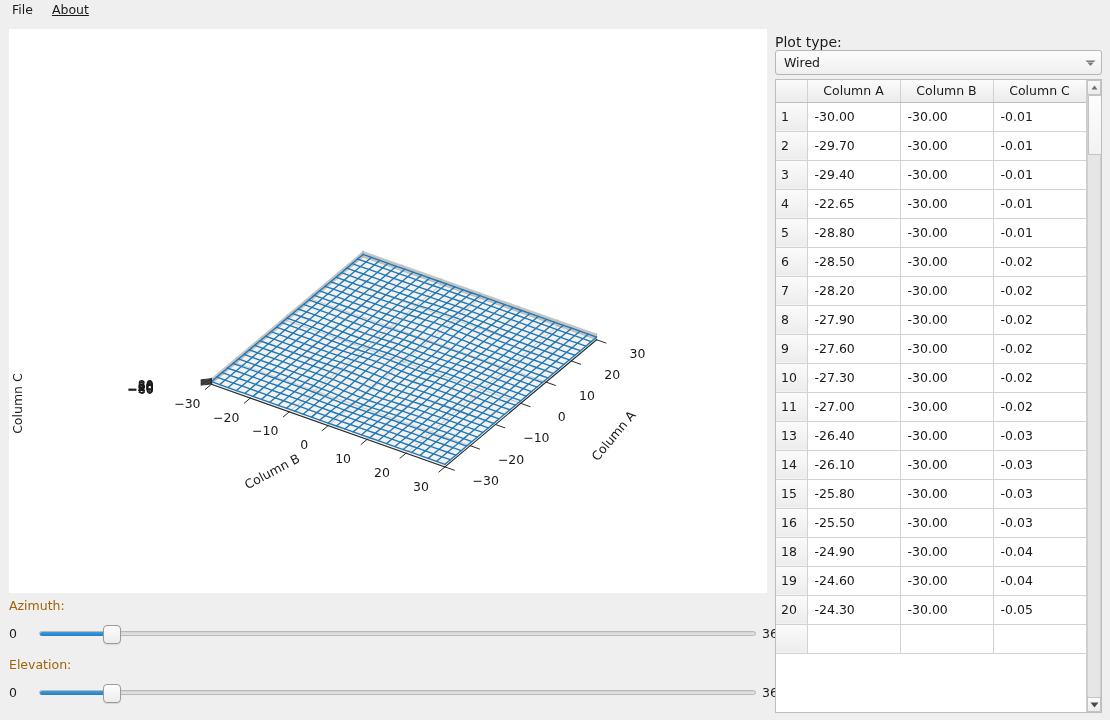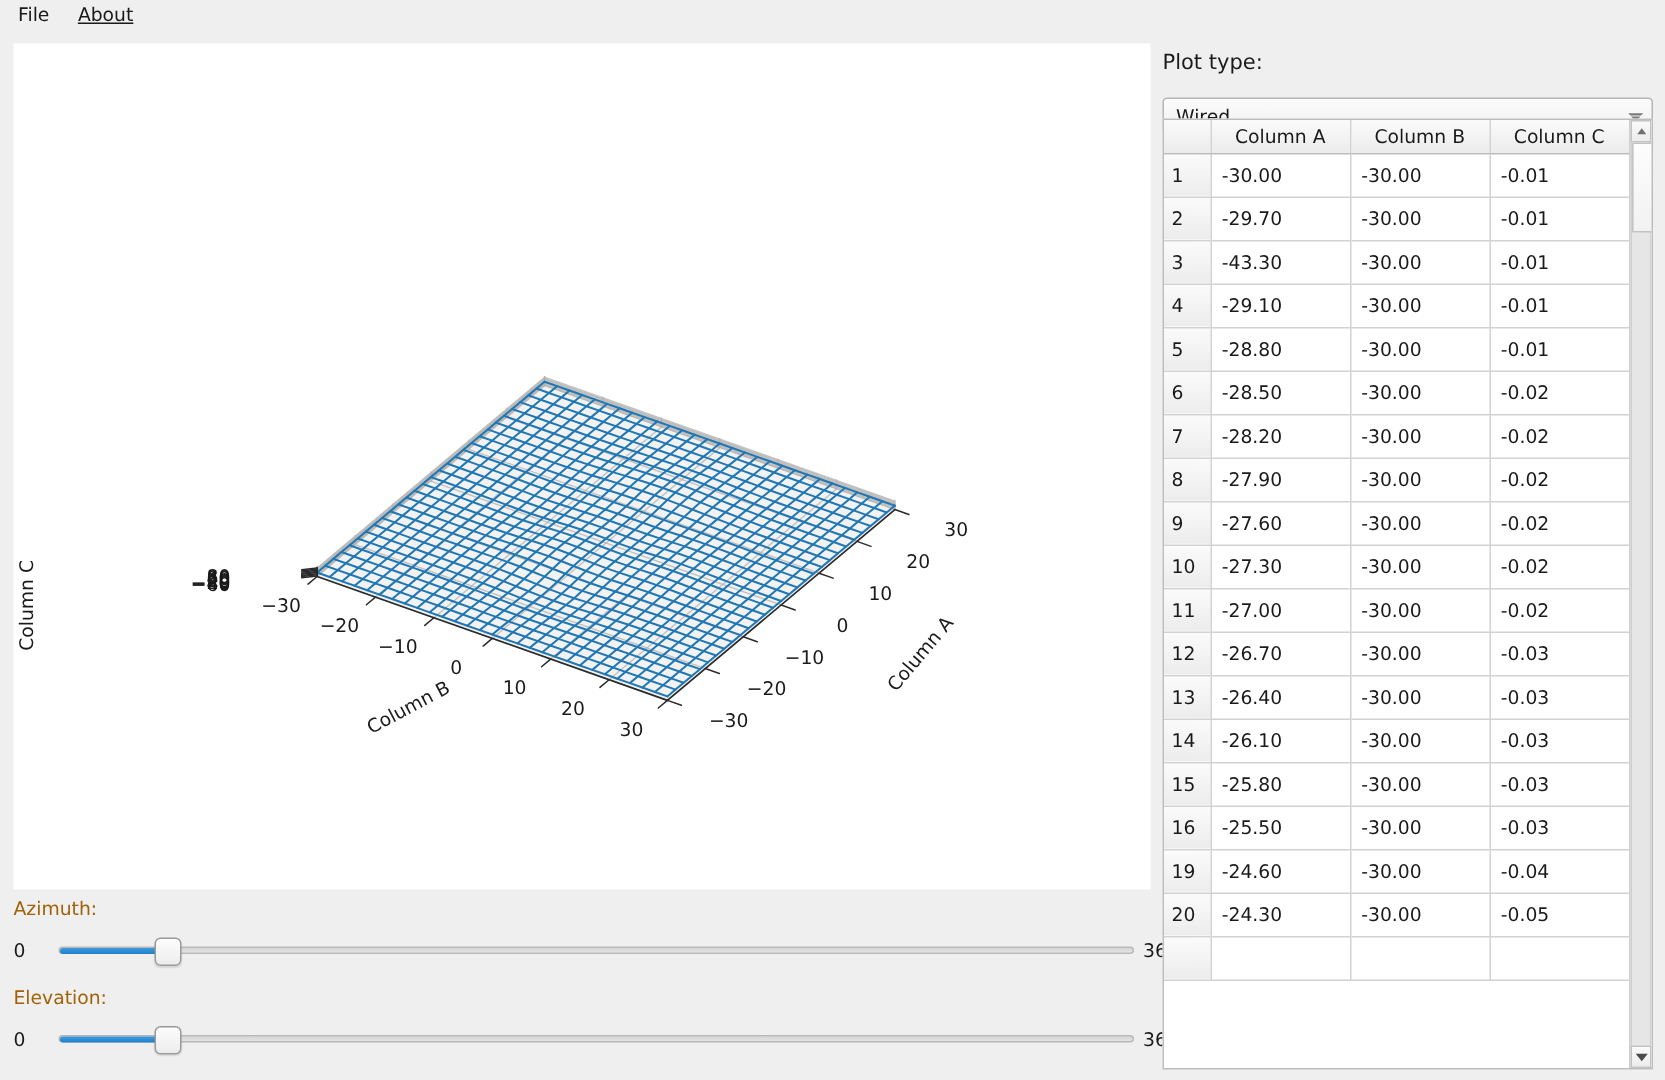--- a/index.html
+++ b/index.html
@@ -74,21 +74,21 @@
   #plot-type-label {
     position: absolute; left: 0; top: 7px;
     font-size: 14px; color: #1a1a1a;
   }
   #combo {
     position: absolute; left: 0; top: 23px;
     width: 327px; height: 25px;
     background: linear-gradient(#fcfcfc, #efefef);
     border: 1px solid #b6b6b6; border-radius: 3px;
     box-sizing: border-box;
-    display: flex; align-items: center; margin-top: 15px;
+    display: flex; align-items: center;
   }
   #combo-value {
     font-size: 12.5px; color: #1a1a1a; padding-left: 8px; flex: 1;
   }
   #combo-arrow {
     width: 22px; display: flex; align-items: center; justify-content: center;
   }
   #combo-arrow svg { display: block; }
 
   
@@ -405,27 +405,27 @@
                 <td class="col-c">-0.01</td>
               </tr>
               <tr>
                 <th class="rowhdr">2</th>
                 <td class="col-a">-29.70</td>
                 <td class="col-b">-30.00</td>
                 <td class="col-c">-0.01</td>
               </tr>
               <tr>
                 <th class="rowhdr">3</th>
-                <td class="col-a">-43.30</td>
+                <td class="col-a">-29.40</td>
                 <td class="col-b">-30.00</td>
                 <td class="col-c">-0.01</td>
               </tr>
               <tr>
                 <th class="rowhdr">4</th>
-                <td class="col-a">-29.10</td>
+                <td class="col-a">-22.65</td>
                 <td class="col-b">-30.00</td>
                 <td class="col-c">-0.01</td>
               </tr>
               <tr>
                 <th class="rowhdr">5</th>
                 <td class="col-a">-28.80</td>
                 <td class="col-b">-30.00</td>
                 <td class="col-c">-0.01</td>
               </tr>
               <tr>
@@ -458,26 +458,20 @@
                 <td class="col-b">-30.00</td>
                 <td class="col-c">-0.02</td>
               </tr>
               <tr>
                 <th class="rowhdr">11</th>
                 <td class="col-a">-27.00</td>
                 <td class="col-b">-30.00</td>
                 <td class="col-c">-0.02</td>
               </tr>
               <tr>
-                <th class="rowhdr">12</th>
-                <td class="col-a">-26.70</td>
-                <td class="col-b">-30.00</td>
-                <td class="col-c">-0.03</td>
-              </tr>
-              <tr>
                 <th class="rowhdr">13</th>
                 <td class="col-a">-26.40</td>
                 <td class="col-b">-30.00</td>
                 <td class="col-c">-0.03</td>
               </tr>
               <tr>
                 <th class="rowhdr">14</th>
                 <td class="col-a">-26.10</td>
                 <td class="col-b">-30.00</td>
                 <td class="col-c">-0.03</td>
@@ -486,20 +480,26 @@
                 <th class="rowhdr">15</th>
                 <td class="col-a">-25.80</td>
                 <td class="col-b">-30.00</td>
                 <td class="col-c">-0.03</td>
               </tr>
               <tr>
                 <th class="rowhdr">16</th>
                 <td class="col-a">-25.50</td>
                 <td class="col-b">-30.00</td>
                 <td class="col-c">-0.03</td>
+              </tr>
+              <tr>
+                <th class="rowhdr">18</th>
+                <td class="col-a">-24.90</td>
+                <td class="col-b">-30.00</td>
+                <td class="col-c">-0.04</td>
               </tr>
               <tr>
                 <th class="rowhdr">19</th>
                 <td class="col-a">-24.60</td>
                 <td class="col-b">-30.00</td>
                 <td class="col-c">-0.04</td>
               </tr>
               <tr>
                 <th class="rowhdr">20</th>
                 <td class="col-a">-24.30</td>

